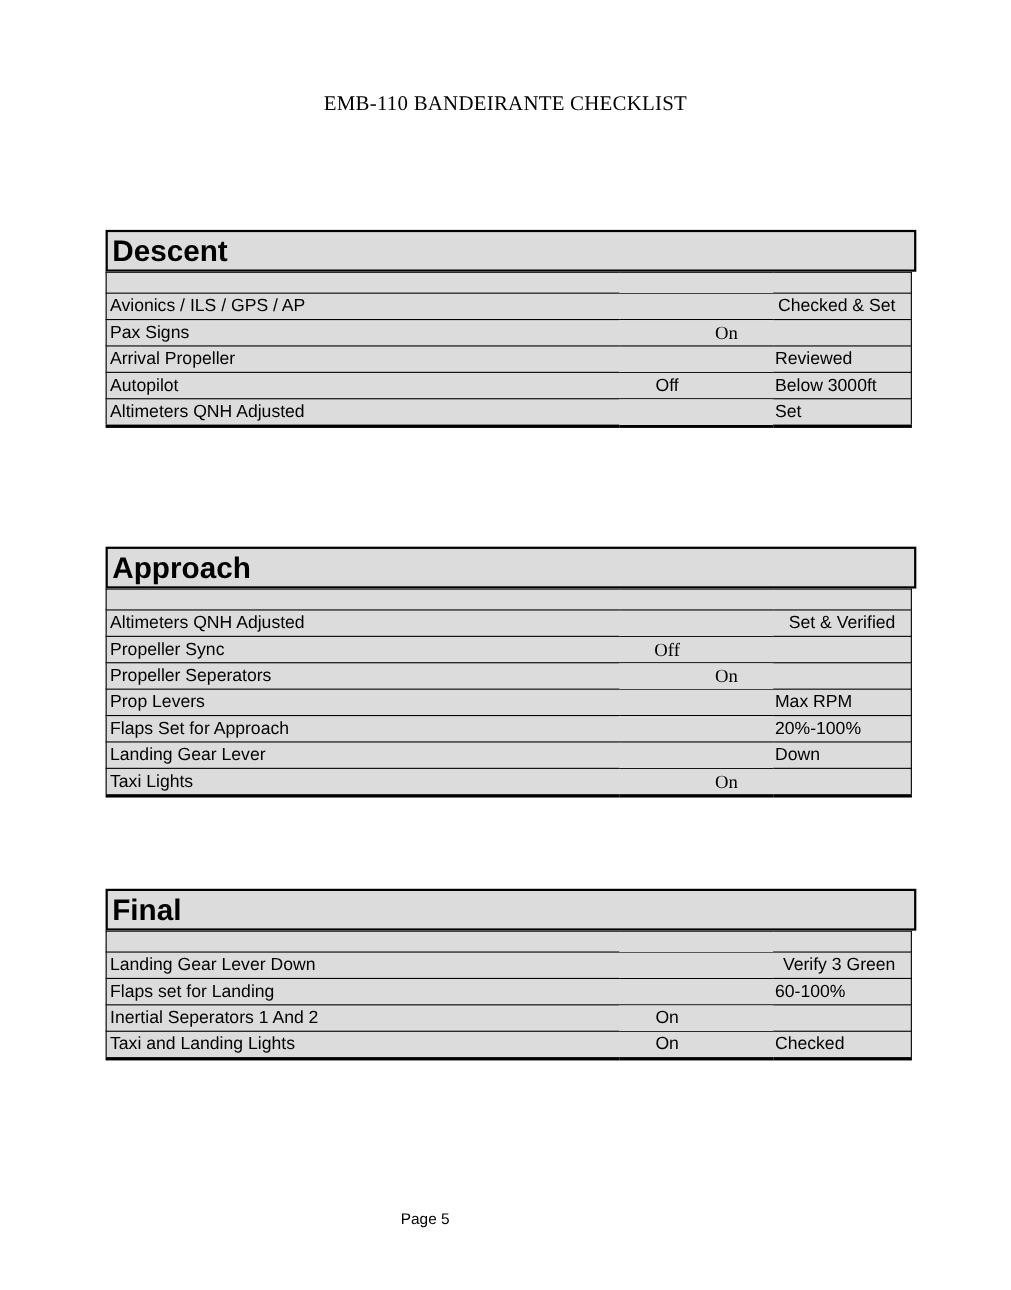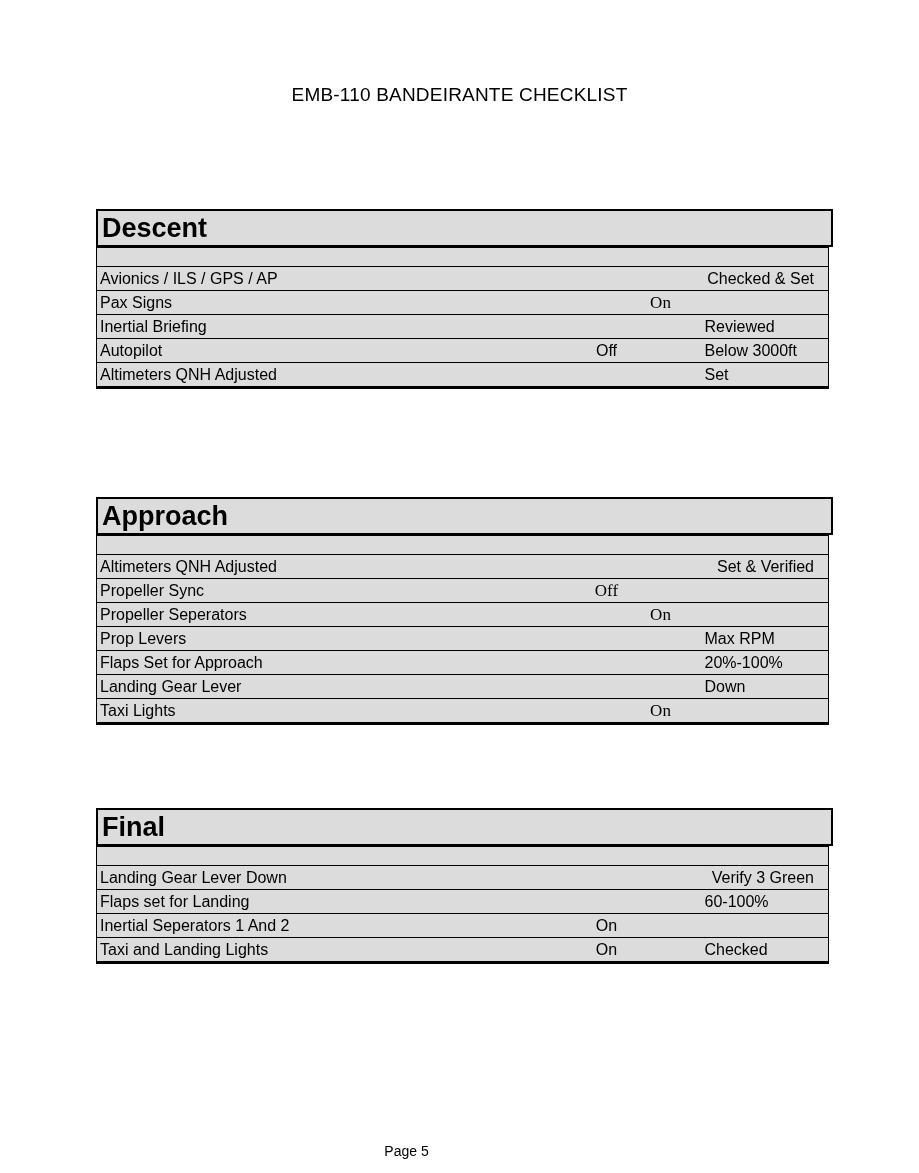--- a/index.html
+++ b/index.html
@@ -24,21 +24,21 @@
   
   .doc-title {
     position: absolute;
     top: 84px;
     left: 0;
     width: 919px;
     text-align: center;
     font-size: 19px;
     letter-spacing: 0.2px;
     color: #000000;
-    font-family: Liberation Sans, sans-serif;
+    font-family: Liberation Serif, serif;
     white-space: pre;
   }
 
   
   .section {
     position: absolute;
     left: 96px;
   }
 
   
@@ -115,29 +115,28 @@
     font-size: 17px;
   }
   .mid-val {
     display: inline-block;
     position: relative;
   }
 
   
   .footer {
     position: absolute;
-    top: 1143px;
+    top: 1100px;
     left: 0;
     width: 773px;
     text-align: center;
     font-size: 14px;
     color: #000000;
     font-family: "Liberation Sans", sans-serif;
     white-space: pre;
-    padding-left: 20px;
   }
 </style>
 </head>
 <body>
 
 <div class="page">
 
   <div class="doc-title">EMB-110 BANDEIRANTE CHECKLIST</div>
 
   <div id="sections-root">
@@ -161,21 +160,21 @@
               <td class="c-left">Avionics / ILS / GPS / AP</td>
               <td class="c-mid"></td>
               <td class="c-right wide">Checked &amp; Set</td>
             </tr>
             <tr>
               <td class="c-left">Pax Signs</td>
               <td class="c-mid"><span class="mid-val serif" style="left: 28px;">On</span></td>
               <td class="c-right"></td>
             </tr>
             <tr>
-              <td class="c-left">Inertial Briefing</td>
+              <td class="c-left">Arrival Propeller</td>
               <td class="c-mid"></td>
               <td class="c-right">Reviewed</td>
             </tr>
             <tr>
               <td class="c-left">Autopilot</td>
               <td class="c-mid"><span class="mid-val" style="left: -26px;">Off</span></td>
               <td class="c-right">Below 3000ft</td>
             </tr>
             <tr class="last">
               <td class="c-left">Altimeters QNH Adjusted</td>

